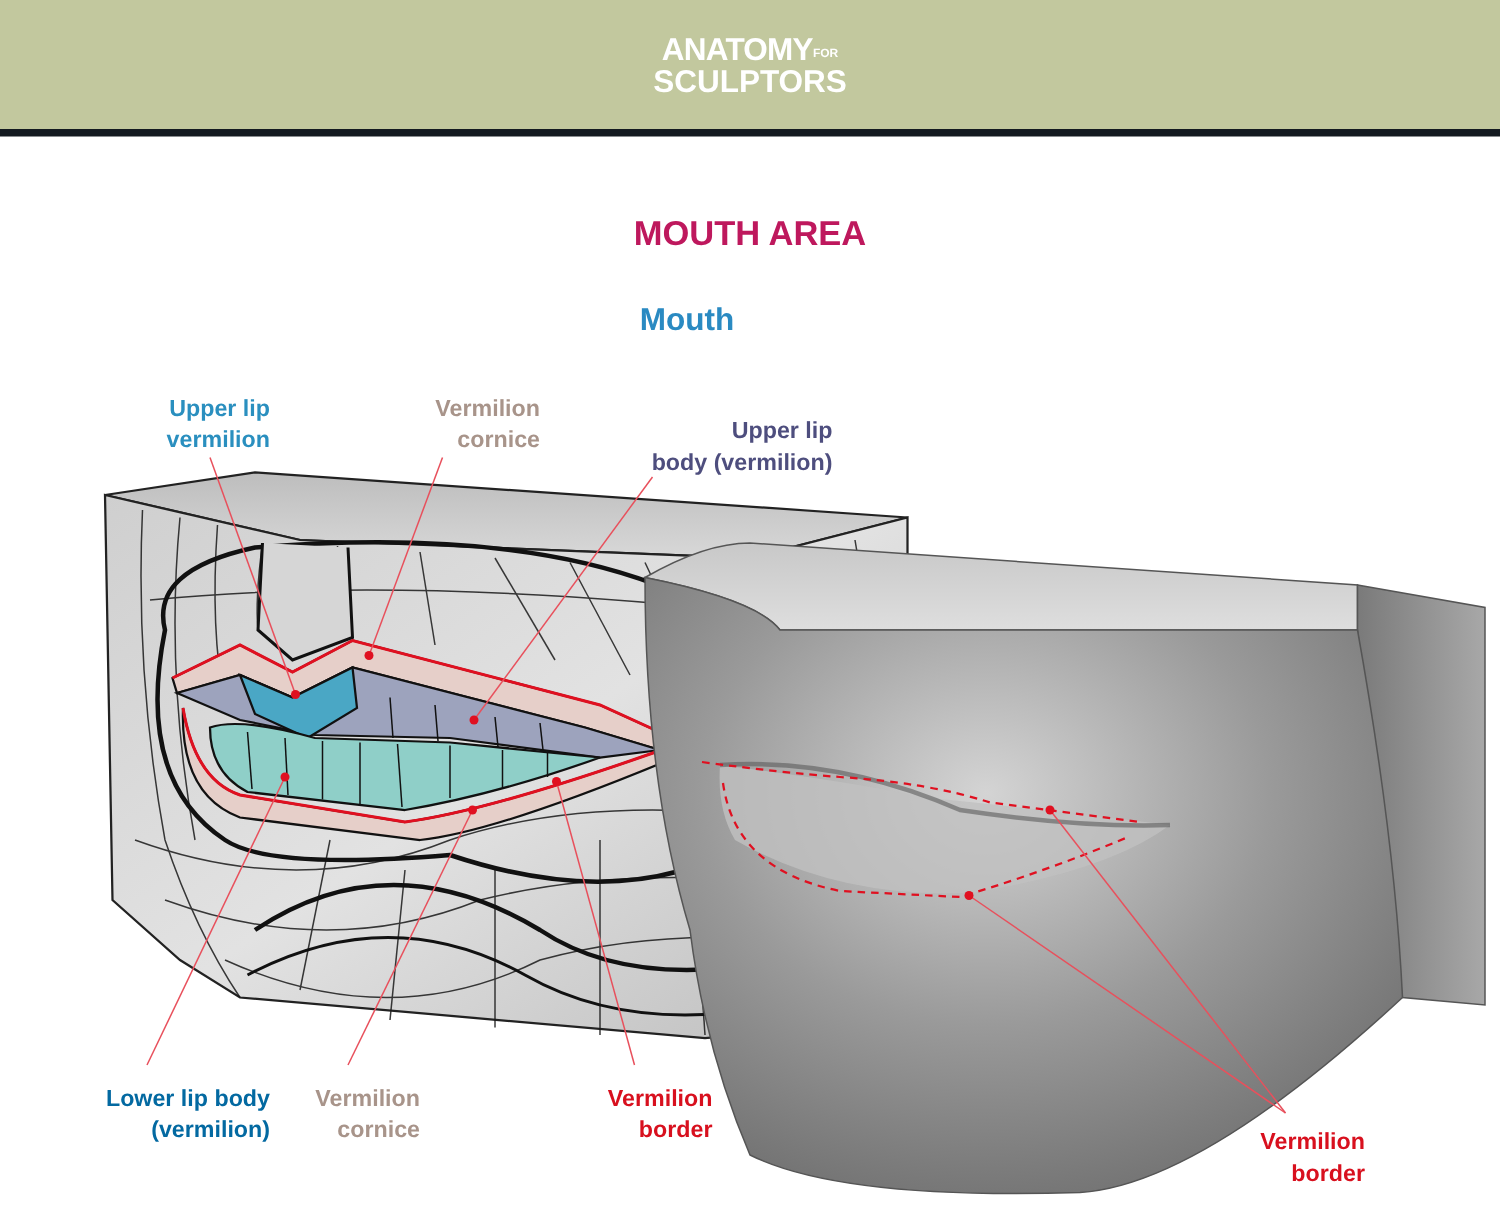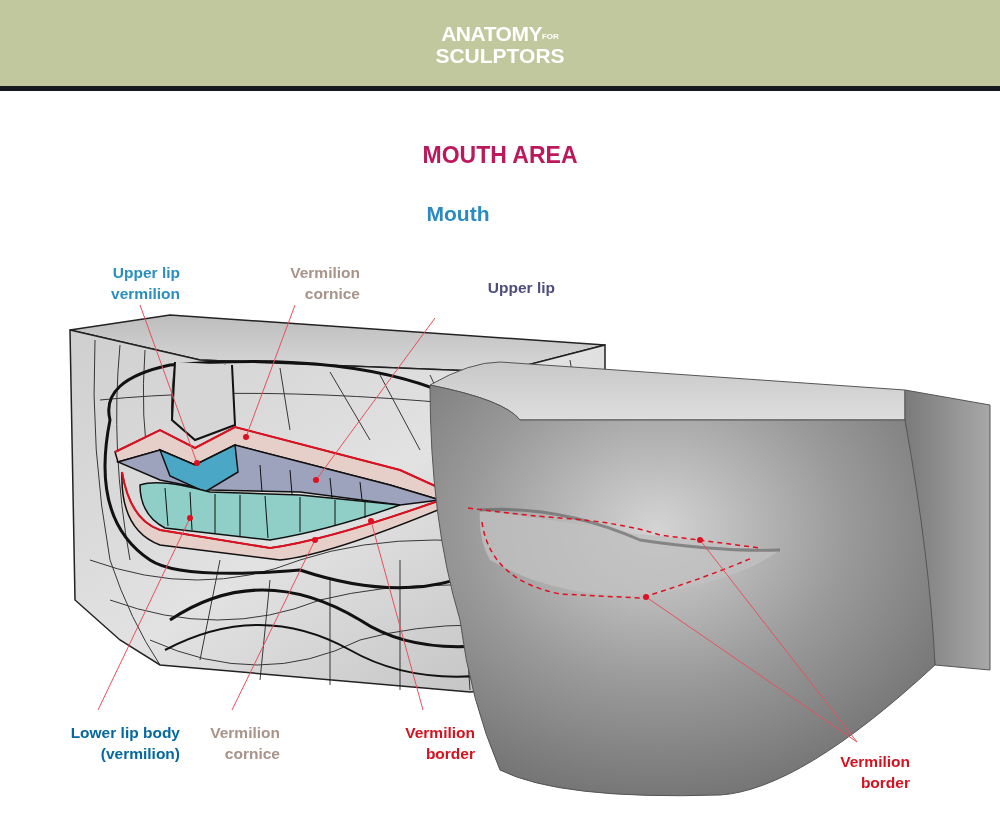--- a/index.html
+++ b/index.html
@@ -156,20 +156,21 @@
 <div class="label" style="left:60px;top:262px;width:120px;color:#2a8fbf">
   <div>Upper lip</div>
   <div>vermilion</div>
 </div>
 <div class="label" style="left:240px;top:262px;width:120px;color:#a8948a">
   <div>Vermilion</div>
   <div>cornice</div>
 </div>
 <div class="label" style="left:395px;top:277px;width:160px;color:#4e4e7e">
   <div>Upper lip</div>
+  <div>body (vermilion)</div>
 </div>
 <div class="label" style="left:30px;top:722px;width:150px;color:#0369a1">
   <div>Lower lip body</div>
   <div>(vermilion)</div>
 </div>
 <div class="label" style="left:180px;top:722px;width:100px;color:#a8948a">
   <div>Vermilion</div>
   <div>cornice</div>
 </div>
 <div class="label" style="left:375px;top:722px;width:100px;color:#d8101e">

